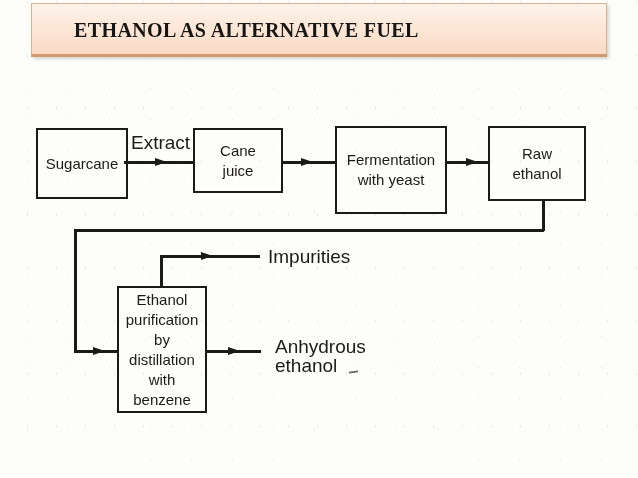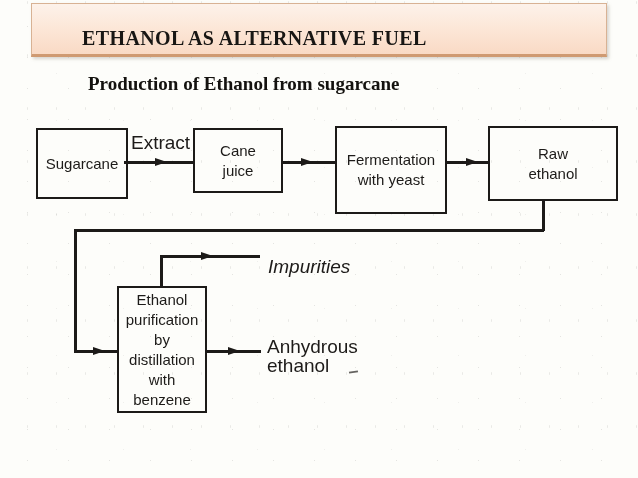--- a/index.html
+++ b/index.html
@@ -26,21 +26,21 @@
   .title-bar {
     position: absolute; left: 31px; top: 3px;
     width: 576px; height: 54px;
     box-sizing: border-box;
     background: linear-gradient(180deg, #fdf2ea 0%, #fce5d5 55%, #f9dac5 100%);
     border: 1px solid #d8b294;
     border-bottom: 3px solid #cf9a72;
     box-shadow: 2px 2px 3px rgba(150,140,130,0.35);
   }
   .title-bar h1 {
-    margin: 16px; padding: 7px 0 0 34px;
+    margin: 8px; padding: 7px 0 0 34px;
     font-family: "Liberation Serif", serif;
     font-weight: bold; font-size: 20px; letter-spacing: 0.4px;
     color: #181614;
   }
   .subtitle {
     position: absolute; left: 88px; top: 73px;
     font-family: "Liberation Serif", serif;
     font-weight: bold; font-size: 19px;
     color: #14120f;
   }
@@ -75,33 +75,32 @@
 </style>
 </head>
 <body>
 
 <div class="slide">
 
   <div class="title-bar">
     <h1>ETHANOL AS ALTERNATIVE FUEL</h1>
   </div>
 
-  <div class="subtitle">Production of Ethanol from sugarcane</div>
 
   <div>
 
     <div class="node" style="left:36px; top:128px; width:92px; height:71px;">Sugarcane</div>
 
     <div class="node" style="left:193px; top:128px; width:90px; height:65px;">Cane
 juice</div>
 
     <div class="node" style="left:335px; top:126px; width:112px; height:88px;">Fermentation
 with yeast</div>
 
-    <div class="node" style="left:488px; top:126px; width:130px; height:75px;">Raw
+    <div class="node" style="left:488px; top:126px; width:98px; height:75px;">Raw
 ethanol</div>
 
     <div class="node" style="left:117px; top:286px; width:90px; height:127px;">Ethanol
 purification
 by
 distillation
 with
 benzene</div>
 
     <div class="edge-label" style="left:131px; top:133px; width:58px; text-align:center;">Extract</div>
@@ -116,23 +115,23 @@
 
     <div class="v-line" style="left:542px; top:201px; height:30px;"></div>
     <div class="h-line" style="left:74px; top:229px; width:470px;"></div>
     <div class="v-line" style="left:74px; top:229px; height:124px;"></div>
     <div class="h-line" style="left:76px; top:350px; width:41px;"></div>
     <div class="arrowhead" style="left:93px; top:347px;"></div>
 
     <div class="v-line" style="left:160px; top:255px; height:31px;"></div>
     <div class="h-line" style="left:160px; top:255px; width:100px;"></div>
     <div class="arrowhead" style="left:201px; top:252px;"></div>
-    <div class="terminal-label" style="left:268px; top:257px;font-style:italic;">Impurities</div>
+    <div class="terminal-label" style="left:268px; top:247px;">Impurities</div>
 
     <div class="h-line" style="left:207px; top:350px; width:54px;"></div>
     <div class="arrowhead" style="left:228px; top:347px;"></div>
-    <div class="terminal-label" style="left:267px; top:337px;">Anhydrous
+    <div class="terminal-label" style="left:275px; top:337px;">Anhydrous
 ethanol</div>
 
     <div class="stray-mark"></div>
 
   </div>
 </div>
 
 </body></html>

